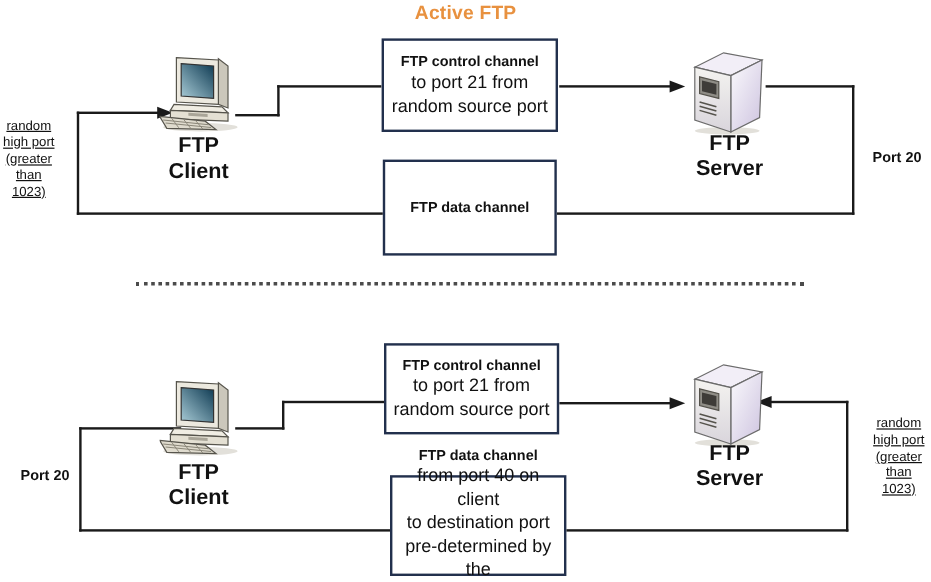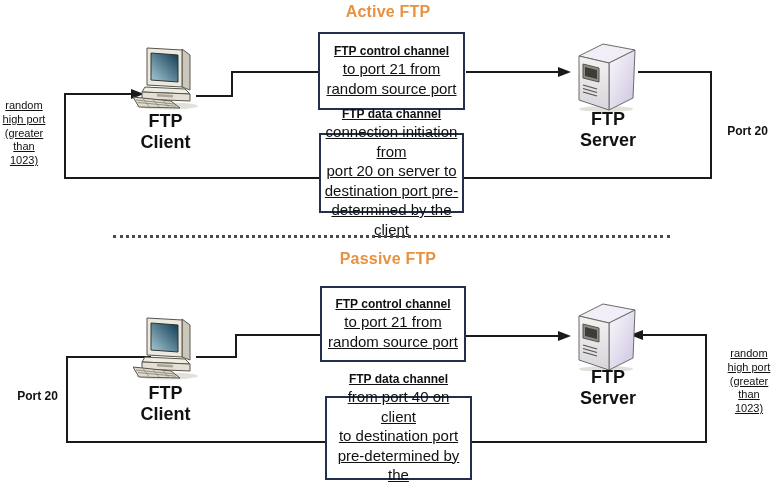--- a/index.html
+++ b/index.html
@@ -15,21 +15,21 @@
   .vl{position:absolute;width:2px;background:#1a1a1a;}
   .arrow-r{position:absolute;width:0;height:0;
     border-top:5px solid transparent;border-bottom:5px solid transparent;
     border-left:13px solid #1a1a1a;}
   .arrow-l{position:absolute;width:0;height:0;
     border-top:5px solid transparent;border-bottom:5px solid transparent;
     border-right:13px solid #1a1a1a;}
   .chan-box{
     position:absolute;background:#fff;border:2px solid #22304d;
     display:flex;flex-direction:column;align-items:center;justify-content:center;
-    text-align:center;padding:2px;box-sizing:border-box;text-decoration:underline;
+    text-align:center;padding:2px;box-sizing:border-box;
   }
   .chan-heading{font-size:12px;font-weight:bold;line-height:1.25;white-space:pre-line;}
   .chan-body{font-size:15px;line-height:1.3;white-space:pre-line;}
   .node-label{position:absolute;text-align:center;font-size:18px;font-weight:bold;}
   .note{position:absolute;text-align:center;font-size:11px;line-height:1.25;white-space:pre-line;text-decoration:underline;}
   .note-bold{position:absolute;text-align:center;font-size:12px;font-weight:bold;}
   .icon{position:absolute;}
   .separator{position:absolute;border-top:3px dotted #4b4b4b;height:0;}
 </style>
 </head>
@@ -69,24 +69,20 @@
   <div class="hl" style="left:466px;top:71px;width:93px"></div>
   <div class="arrow-r" style="left:558px;top:67px"></div>
 
   <div class="chan-box" style="left:318px;top:32px;width:147px;height:78px">
     <div class="chan-heading">FTP control channel</div>
     <div class="chan-body">to port 21 from
 random source port</div>
   </div>
   <div class="chan-box" style="left:319px;top:133px;width:145px;height:80px">
     <div class="chan-heading">FTP data channel</div>
-    <div class="chan-body">connection initiation from
-port 20 on server to
-destination port pre-
-determined by the client</div>
   </div>
 
   <svg class="icon" style="left:133px;top:44px" width="72" height="66" viewBox="0 0 72 66">
     <ellipse cx="34" cy="62" rx="31" ry="3.5" fill="#e2e0da"></ellipse>
     <polygon points="49,5 57,11 57,46 49,43" fill="#CBC7BB" stroke="#58564e" stroke-width="1"></polygon>
     <polygon points="14,4 49,6 49,43 14,41" fill="#ECE9DF" stroke="#56544c" stroke-width="1"></polygon>
     <polygon points="18,9 45,11 45,38 18,36" fill="url(#scrG)" stroke="#333" stroke-width="1"></polygon>
     <polygon points="9,48 12,43 52,45 57,50" fill="#F0EDE3" stroke="#56544c" stroke-width="1"></polygon>
     <polygon points="9,48 57,50 57,57 9,55" fill="#E4E0D3" stroke="#56544c" stroke-width="1"></polygon>
     <polygon points="24,50 40,51 40,53.5 24,52.5" fill="#A9A598"></polygon>
@@ -114,21 +110,20 @@
 
   <div class="note" style="left:0;top:99px;width:48px">random
 high port
 (greater
 than
 1023)</div>
   <div class="note-bold" style="left:720px;top:124px;width:55px">Port 20</div>
 
   <div class="separator" style="left:113px;top:235px;width:557px"></div>
 
-  <div class="section-title" style="top:250px">Passive FTP</div>
 
   <div class="hl" style="left:66px;top:356px;width:85px"></div>
   <div class="vl" style="left:66px;top:356px;height:87px"></div>
   <div class="hl" style="left:66px;top:441px;width:259px"></div>
   <div class="hl" style="left:471px;top:441px;width:236px"></div>
   <div class="vl" style="left:705px;top:334px;height:109px"></div>
   <div class="hl" style="left:641px;top:334px;width:66px"></div>
   <div class="arrow-l" style="left:630px;top:330px"></div>
   <div class="hl" style="left:196px;top:356px;width:41px"></div>
   <div class="vl" style="left:235px;top:334px;height:24px"></div>

